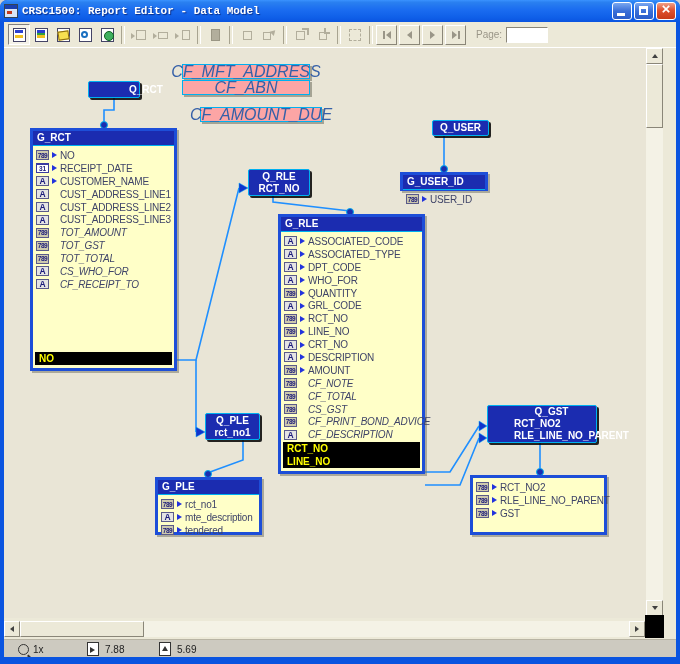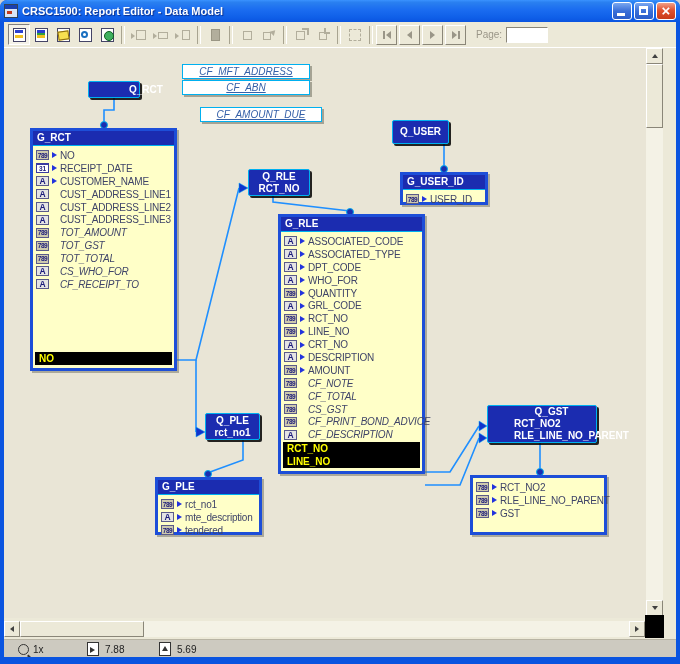--- a/index.html
+++ b/index.html
@@ -1,21 +1,21 @@
 <!DOCTYPE html>
 <html><head>
 <meta charset="utf-8">
 <style>
   html,body{margin:0;padding:0;background:#cfcfcf;font-family:"Liberation Sans","DejaVu Sans",sans-serif;}
   .window{position:relative;width:680px;height:664px;background:#0a54e0;border-radius:7px 7px 0 0;overflow:hidden;}
 
   
   .titlebar{position:absolute;left:0;top:0;width:680px;height:22px;
     background:linear-gradient(180deg,#3a93ff 0%,#2a80f0 10%,#1a6cf0 45%,#0f5fe8 80%,#0a54e0 100%);
-    border-radius:7px 7px 0 0;display:flex;align-items:center;padding:0 4px;box-sizing:border-box;}
+    border-radius:7px 7px 0 0;display:flex;align-items:center;padding:0 4px;box-sizing:border-box;font-family:Liberation Mono, monospace;}
   .win-icon{width:14px;height:14px;margin-right:4px;position:relative;background:#d9e6f7;border:1px solid #345;box-sizing:border-box;}
   .win-icon::before{content:"";position:absolute;left:0;top:0;right:0;height:4px;background:#1b3fae;}
   .win-icon::after{content:"";position:absolute;left:2px;top:6px;width:5px;height:3px;background:#c23a1e;}
   .title-text{color:#fff;font-size:11px;font-weight:bold;text-shadow:1px 1px 1px rgba(0,0,60,.55);flex:1;white-space:nowrap;overflow:hidden;}
   .tb-btns{display:flex;gap:2px;}
   .tb-btn{width:20px;height:18px;border-radius:3px;border:1px solid #fff;box-sizing:border-box;position:relative;
     background:linear-gradient(180deg,#7aa7f0 0%,#3a6fd8 50%,#2a5cc8 100%);}
   .tb-btn.close{background:linear-gradient(180deg,#f0a088 0%,#e0512e 45%,#c83a18 100%);}
   .tb-btn.min::after{content:"";position:absolute;left:4px;bottom:3px;width:8px;height:3px;background:#fff;}
   .tb-btn.max::after{content:"";position:absolute;left:4px;top:3px;width:9px;height:9px;border:2px solid #fff;border-top-width:3px;box-sizing:border-box;}
@@ -65,24 +65,24 @@
   
   .canvas{position:absolute;left:4px;top:48px;width:642px;height:570px;background:#e9e5d6;overflow:hidden;}
   .links-svg{position:absolute;left:0;top:0;z-index:1;}
 
   .qbox{position:absolute;z-index:2;background:#1b2cb0;border:1px solid #00b0f0;border-radius:2px;
     box-shadow:2px 2px 0 rgba(0,0,0,.85);color:#fff;font-size:10px;font-weight:bold;
     display:flex;flex-direction:column;justify-content:center;box-sizing:border-box;}
   .qline{line-height:12px;text-align:center;white-space:nowrap;}
   .qline.left{text-align:left;padding-left:7px;}
 
-  .fbox{position:absolute;z-index:2;background:#ffffff;border:1px solid #00b0f0;
+  .fbox{position:absolute;z-index:2;background:#fca5a5;border:1px solid #00b0f0;
     box-shadow:2px 2px 0 rgba(110,110,95,.55);box-sizing:border-box;
     display:flex;align-items:center;justify-content:center;
-    color:#3560a8;font-size:10px;font-style:italic;white-space:nowrap;text-decoration:underline;}
+    color:#3560a8;font-size:16px;font-style:italic;white-space:nowrap;}
 
   .group{position:absolute;z-index:2;background:#ffffc8;border:3px solid #1d4ed8;
     box-shadow:2px 2px 0 rgba(110,110,95,.5);box-sizing:border-box;}
   .ghead{height:14px;background:#1b2cb0;color:#fff;font-size:10px;font-weight:bold;
     line-height:14px;padding-left:4px;border-bottom:1px solid #00b0f0;white-space:nowrap;}
   .grows{padding-top:3px;}
   .grow{display:flex;align-items:center;height:12.9px;white-space:nowrap;}
   .ficon{width:13px;height:10px;margin-left:3px;box-sizing:border-box;border:1px solid #5a5a8a;
     font-weight:bold;color:#1a1a7a;display:flex;align-items:center;justify-content:center;flex:none;}
   .ficon.num{background:#cdc9ad;font-size:6.5px;letter-spacing:-0.5px;}
@@ -232,21 +232,21 @@
       <polyline points="239,392 239,412 206,424" fill="none" stroke="#1f8fff" stroke-width="1.6"></polyline>
       <circle cx="204" cy="426" r="3.5" fill="#1a2db0" stroke="#00b0f0"></circle>
     </svg>
 
     <div class="fbox" style="left:178px;top:16px;width:128px;height:15px;">CF_MFT_ADDRESS</div>
     <div class="fbox" style="left:178px;top:32px;width:128px;height:15px;">CF_ABN</div>
     <div class="fbox" style="left:196px;top:59px;width:122px;height:15px;">CF_AMOUNT_DUE</div>
   <div class="qbox" style="left: 84px; top: 33px; width: 52px; height: 17px; padding-left: 40px;">
         <div class="qline">Q_RCT</div>
       </div>
-      <div class="qbox" style="left: 388px; top: 72px; width: 57px; height: 24px;">
+      <div class="qbox" style="left: 428px; top: 72px; width: 57px; height: 16px;">
         <div class="qline">Q_USER</div>
       </div>
       <div class="qbox" style="left: 244px; top: 121px; width: 62px; height: 27px;">
         <div class="qline">Q_RLE</div>
         <div class="qline">RCT_NO</div>
       </div>
       <div class="qbox" style="left: 201px; top: 365px; width: 55px; height: 27px;">
         <div class="qline">Q_PLE</div>
         <div class="qline">rct_no1</div>
       </div>
@@ -317,21 +317,21 @@
           <div class="grow">
             <span class="ficon char">A</span>
             <span class="farrow"></span>
             <span class="fname it">CF_RECEIPT_TO</span>
           </div>
         </div>
         <div class="gbreak">
           <div class="brow">NO</div>
         </div>
       </div>
-      <div class="group" style="left: 396px; top: 124px; width: 88px; height: 33px;">
+      <div class="group" style="left: 396px; top: 124px; width: 88px; height: 19px;">
         <div class="ghead">G_USER_ID</div>
         <div class="grows">
           <div class="grow">
             <span class="ficon num">789</span>
             <span class="farrow">
               <i></i>
             </span>
             <span class="fname">USER_ID</span>
           </div>
         </div>

